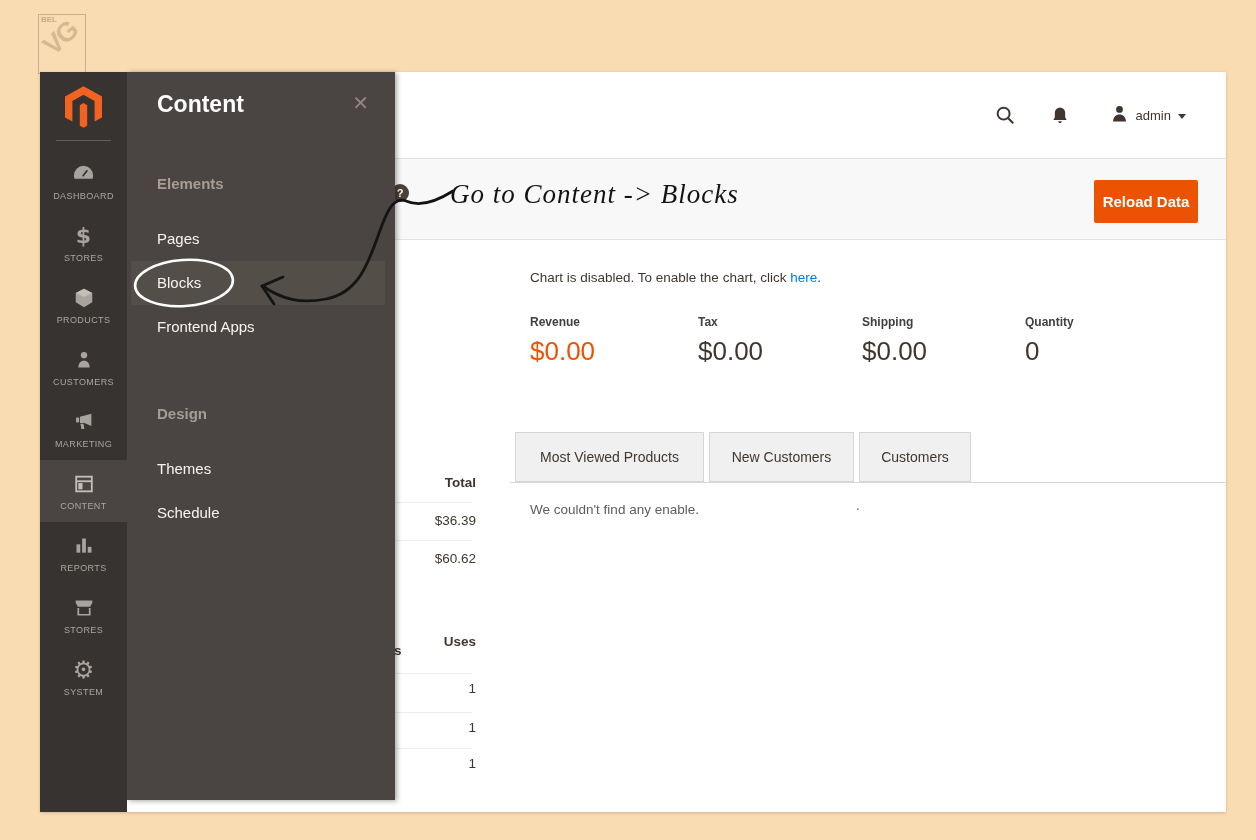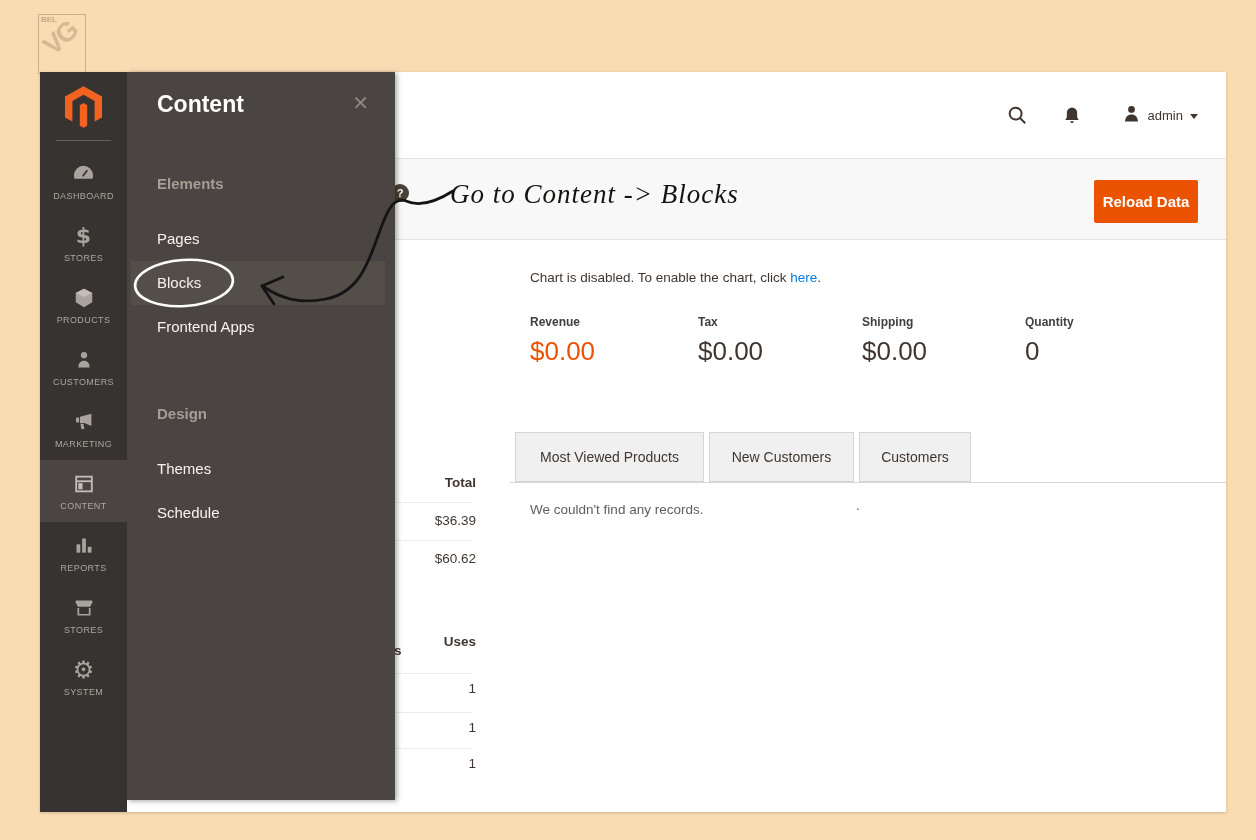--- a/index.html
+++ b/index.html
@@ -44,21 +44,21 @@
   #h-design   { top:333px; }
   .fly-item { position:absolute; left:0; width:268px; height:44px; line-height:44px;
     padding-left:30px; font-size:15px; color:#f7f3ee; cursor:pointer; }
   #fi-pages    { top:145px; }
   #fi-blocks   { top:189px; left:4px; width:254px; padding-left:26px; background:#544e49; }
   #fi-fapps    { top:233px; }
   #fi-themes   { top:375px; }
   #fi-schedule { top:419px; }
   
   .top-header { position:absolute; left:87px; top:0; width:1099px; height:86px; background:#fff;
-    display:flex; align-items:center; justify-content:flex-end; padding-right:28px; }
+    display:flex; align-items:center; justify-content:flex-end; padding-right:40px; }
   .hdr-icon { cursor:pointer; display:flex; align-items:center; }
   .hdr-search { margin-right:34px; }
   .hdr-bell { margin-right:40px; }
   .admin-group { display:flex; align-items:center; gap:7px; cursor:pointer; }
   .admin-name { font-size:13px; color:#41362f; }
   .caret { width:0; height:0; border-left:4px solid transparent; border-right:4px solid transparent;
     border-top:5px solid #41362f; margin-top:2px; }
   
   .page-strip { position:absolute; left:87px; top:86px; width:1099px; height:82px;
     background:#f8f8f8; border-top:1px solid #e3e3e3; border-bottom:1px solid #e3e3e3; }
@@ -158,21 +158,21 @@
     <div class="stat-value">0</div>
   </div>
 
   <div class="tabs-line"></div>
   <div class="tabs">
     <div class="tab idle" id="tab-1">Most Viewed Products</div>
     <div class="tab idle" id="tab-2">New Customers</div>
     <div class="tab idle" id="tab-3">Customers</div>
   </div>
 
-  <div class="no-records">We couldn't find any records.</div>
+  <div class="no-records">We couldn't find any enable.</div>
   <div class="stray-dot">.</div>
 
   <div class="frag-cell frag-head" id="t-head">Total</div>
   <div class="frag-line" id="t-l1"></div>
   <div class="frag-cell" id="t-r1">$36.39</div>
   <div class="frag-line" id="t-l2"></div>
   <div class="frag-cell" id="t-r2">$60.62</div>
 
   <div class="frag-cell frag-head" id="u-frag">s</div>
   <div class="frag-cell frag-head" id="u-head">Uses</div>

